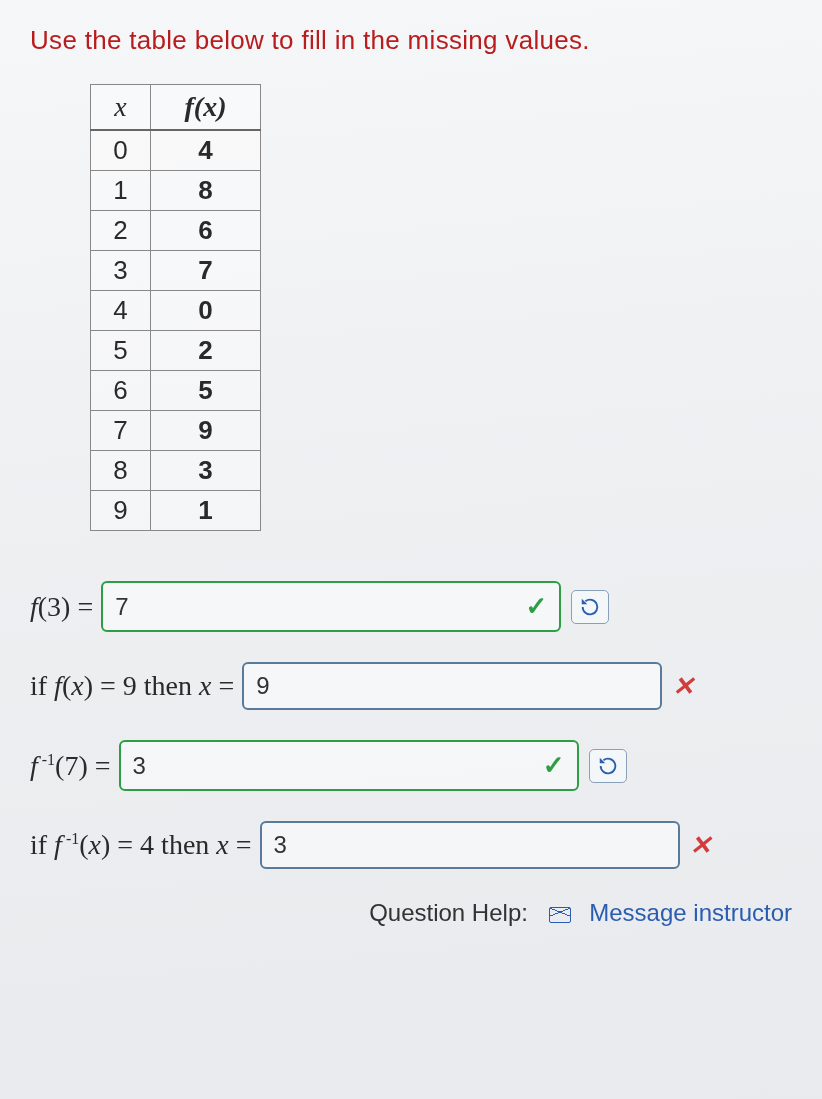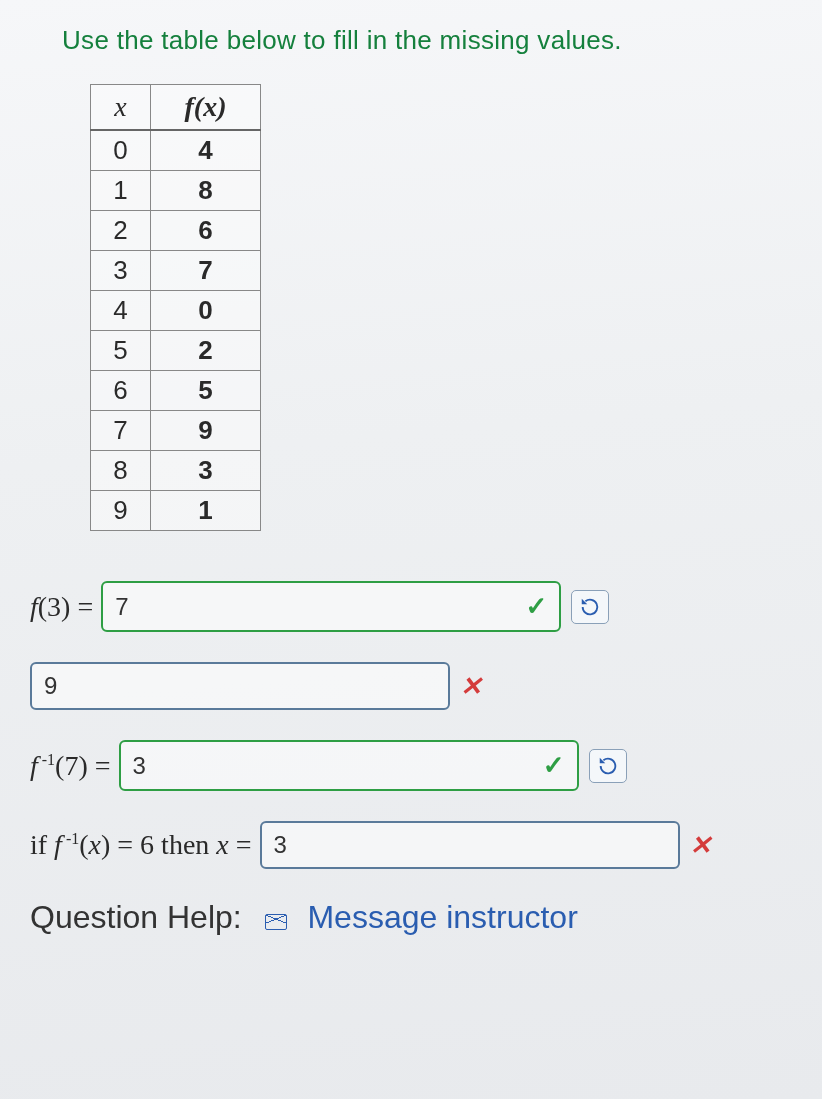--- a/index.html
+++ b/index.html
@@ -7,24 +7,23 @@
     font-family: Arial, Helvetica, sans-serif;
     background: linear-gradient(175deg, #f6f7f9 0%, #eef0f2 40%, #e8eaed 100%);
     width: 822px;
     height: 1099px;
     padding: 25px 30px;
     color: #2a2a2a;
     position: relative;
   }
   .instruction {
     font-size: 26px;
-    color: #15803d;
+    color: #b91c1c;
     margin-bottom: 28px;
     letter-spacing: 0.3px;
-    margin-left: 32px;
   }
   .value-table {
     border-collapse: collapse;
     margin-left: 60px;
     margin-bottom: 50px;
     background: rgba(255,255,255,0.4);
   }
   .value-table th, .value-table td {
     border: 1px solid #888;
     text-align: center;
@@ -85,22 +84,23 @@
     justify-content: center;
     width: 38px;
     height: 34px;
     margin-left: 10px;
     border: 1px solid #8aa0b8;
     border-radius: 5px;
     background: #f4f7fa;
   }
   .retry-badge svg { width: 22px; height: 22px; }
   .help-row {
-    font-size: 32px;
+    font-size: 24px;
     color: #333;
+    text-align: right;
   }
   .help-row .link {
     color: #2a5db0;
     margin-left: 8px;
   }
   .envelope {
     display: inline-block;
     width: 22px; height: 16px;
     border: 1.5px solid #2a5db0;
     border-radius: 2px;
@@ -184,20 +184,23 @@
   </div>
   <span class="retry-badge">
     <svg viewBox="0 0 24 24">
       <path fill="none" stroke="#2a5db0" stroke-width="2" d="M4 12a8 8 0 1 0 3-6.2"></path>
       <path fill="#2a5db0" d="M3 3 L3 9 L9 9 Z"></path>
     </svg>
   </span>
 </div>
 
 <div class="question-row">
+  <span class="label">
+    <span class="upstyle">if </span><span>f</span><span class="upstyle">(</span><span>x</span><span class="upstyle">) = 9 then </span><span>x</span><span class="upstyle"> =</span>
+  </span>
   <div class="answer-box incorrect">
     <span class="val">9</span>
   </div>
   <span class="cross">✕</span>
 </div>
 
 <div class="question-row">
   <span class="label">
     <span>f</span><sup class="upstyle" style="font-size:16px;">&nbsp;-1</sup><span class="upstyle">(7) =</span>
   </span>
@@ -208,21 +211,21 @@
   <span class="retry-badge">
     <svg viewBox="0 0 24 24">
       <path fill="none" stroke="#2a5db0" stroke-width="2" d="M4 12a8 8 0 1 0 3-6.2"></path>
       <path fill="#2a5db0" d="M3 3 L3 9 L9 9 Z"></path>
     </svg>
   </span>
 </div>
 
 <div class="question-row">
   <span class="label">
-    <span class="upstyle">if </span><span>f</span><sup class="upstyle" style="font-size:16px;">&nbsp;-1</sup><span class="upstyle">(</span><span>x</span><span class="upstyle">) = 6 then </span><span>x</span><span class="upstyle"> =</span>
+    <span class="upstyle">if </span><span>f</span><sup class="upstyle" style="font-size:16px;">&nbsp;-1</sup><span class="upstyle">(</span><span>x</span><span class="upstyle">) = 4 then </span><span>x</span><span class="upstyle"> =</span>
   </span>
   <div class="answer-box incorrect">
     <span class="val">3</span>
   </div>
   <span class="cross">✕</span>
 </div>
 
 <div class="help-row">
   <span>Question Help:</span>
   <span class="envelope"></span>

